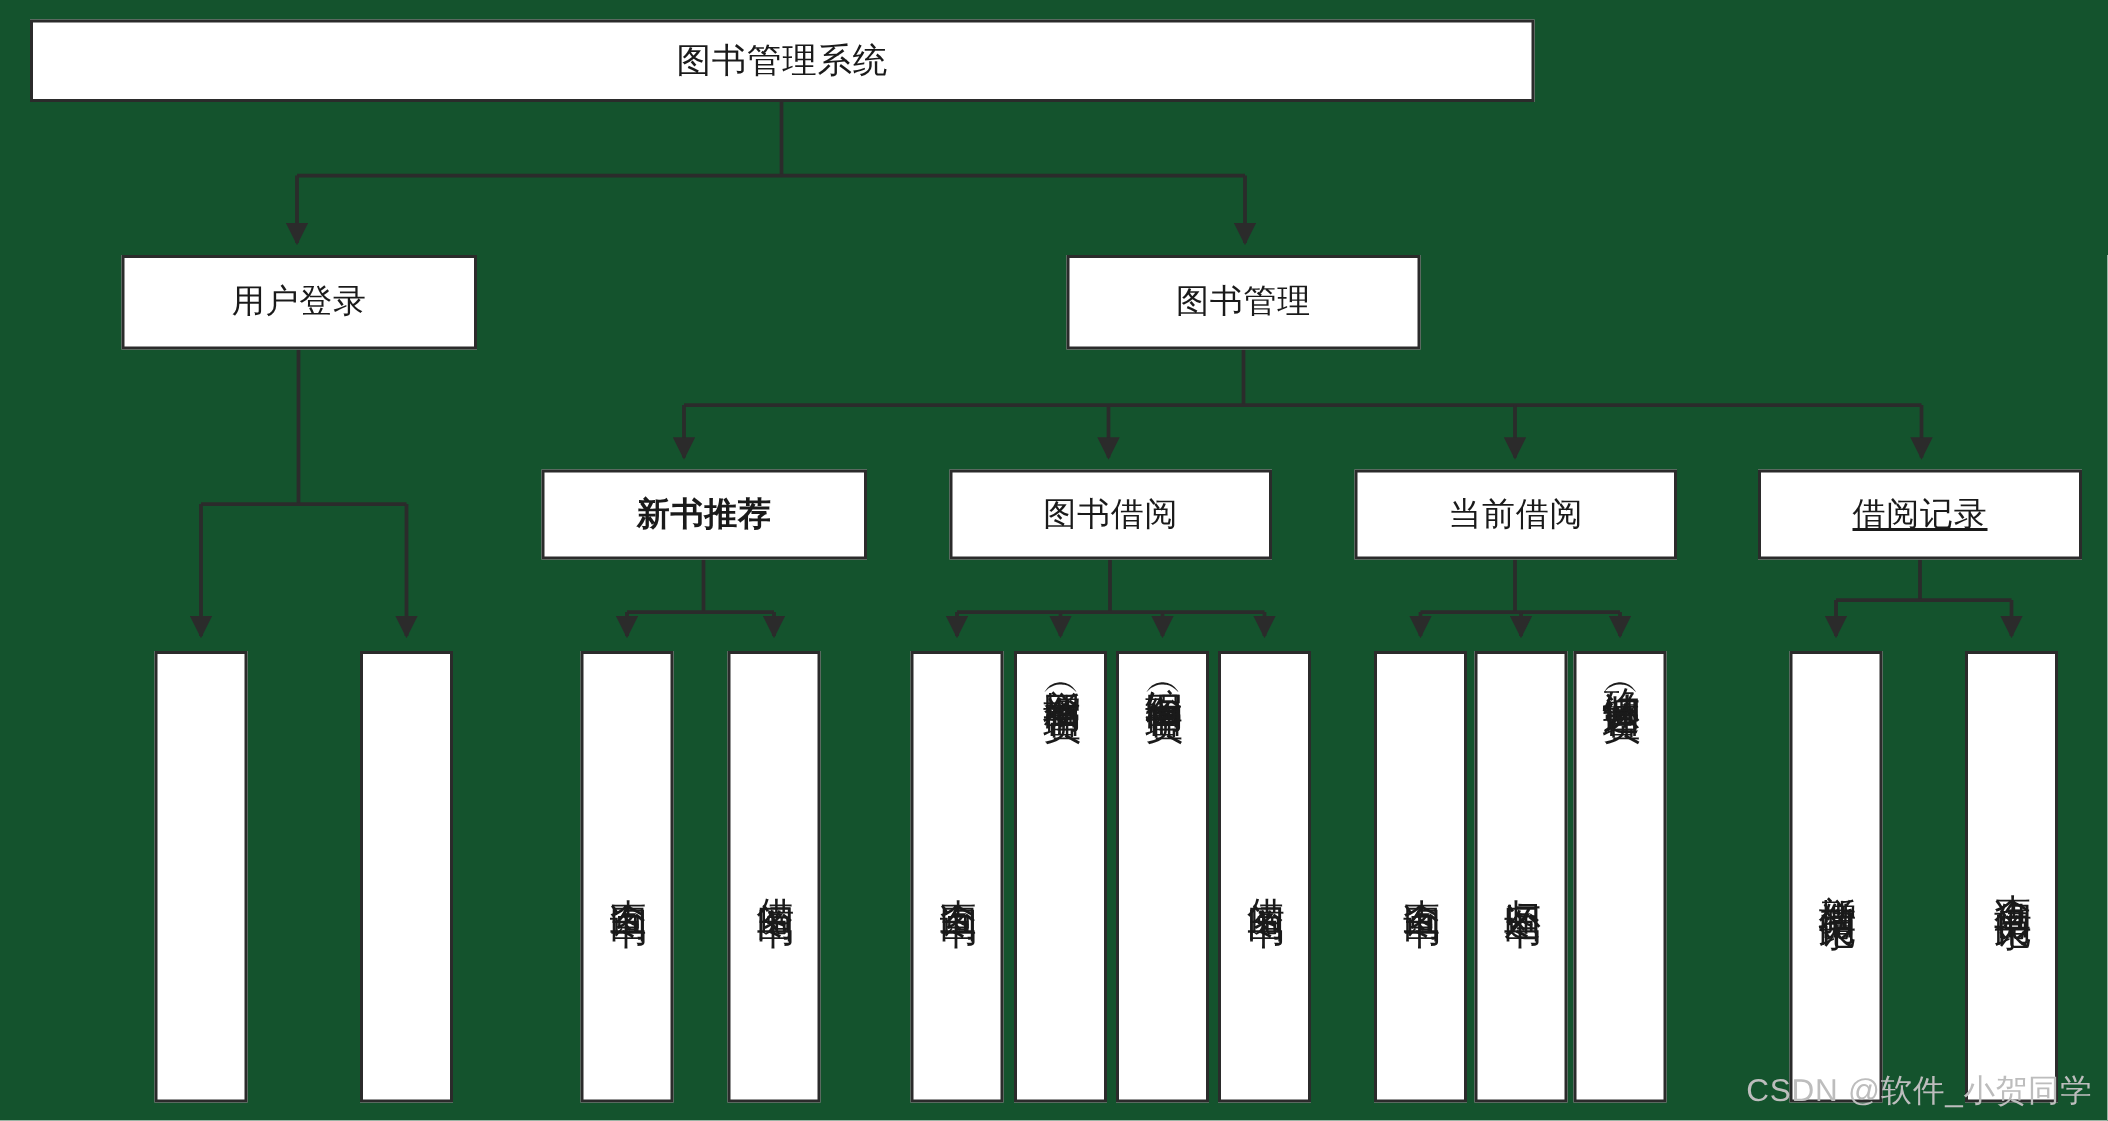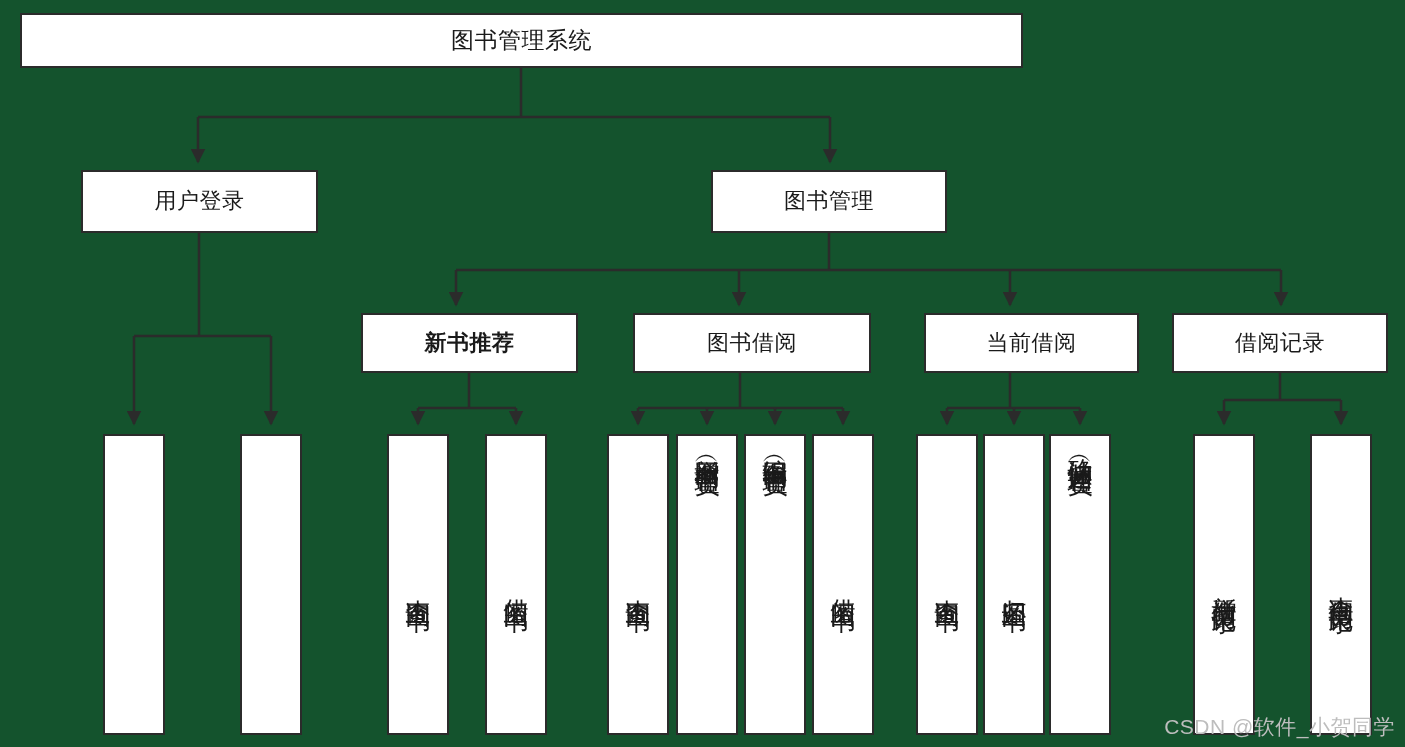--- a/index.html
+++ b/index.html
@@ -151,27 +151,27 @@
   <div class="node horiz" style="left:81px; top:170px; width:237px; height:63px;">
     <span class="label">用户登录</span>
   </div>
   <div class="node horiz" style="left:711px; top:170px; width:236px; height:63px;">
     <span class="label">图书管理</span>
   </div>
 
   <div class="node horiz" style="left:361px; top:313px; width:217px; height:60px;font-weight:bold;">
     <span class="label">新书推荐</span>
   </div>
-  <div class="node horiz" style="left:633px; top:313px; width:238px; height:60px;">
+  <div class="node horiz" style="left:633px; top:313px; width:215px; height:60px;">
     <span class="label">图书借阅</span>
   </div>
-  <div class="node horiz" style="left:924px; top:313px; width:215px; height:60px;">
+  <div class="node horiz" style="left:903px; top:313px; width:215px; height:60px;">
     <span class="label">当前借阅</span>
   </div>
-  <div class="node horiz" style="left:1172px; top:313px; width:216px; height:60px;">
+  <div class="node horiz" style="left:1172px; top:313px; width:216px; height:60px;text-decoration:underline;">
     <span class="label">借阅记录</span>
   </div>
 
   <div class="node vert" style="left:103px; top:434px; width:62px; height:301px;">
     <span class="label">用户登录</span>
   </div>
   <div class="node vert" style="left:240px; top:434px; width:62px; height:301px;">
     <span class="label">注销登录</span>
   </div>
 

